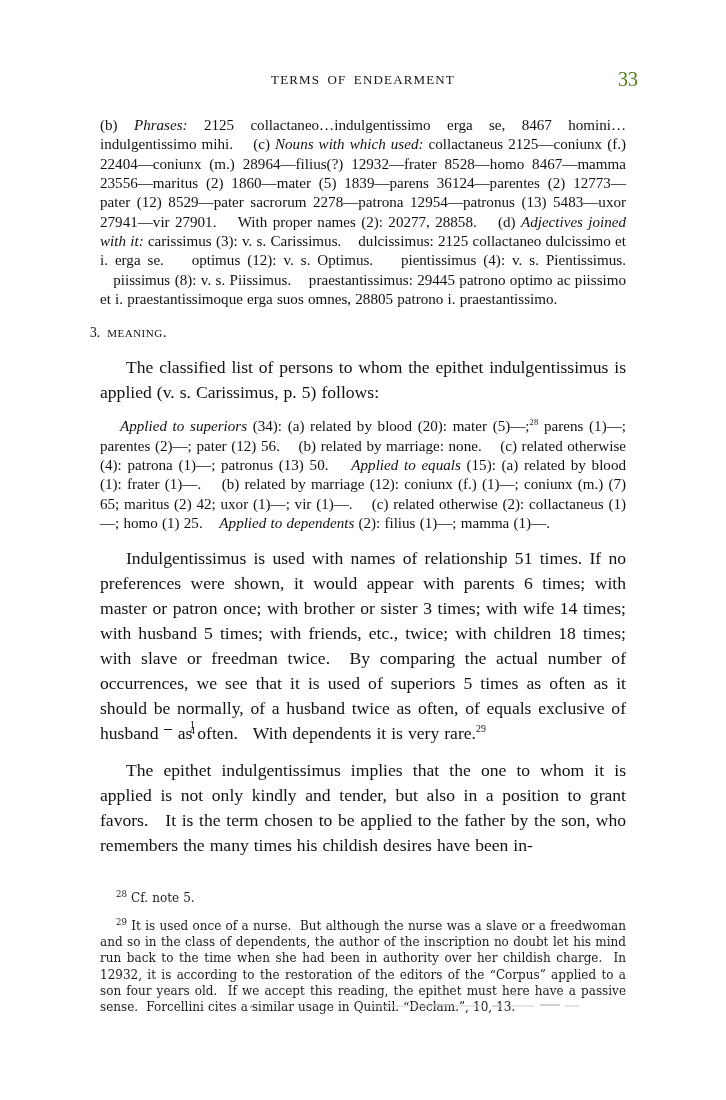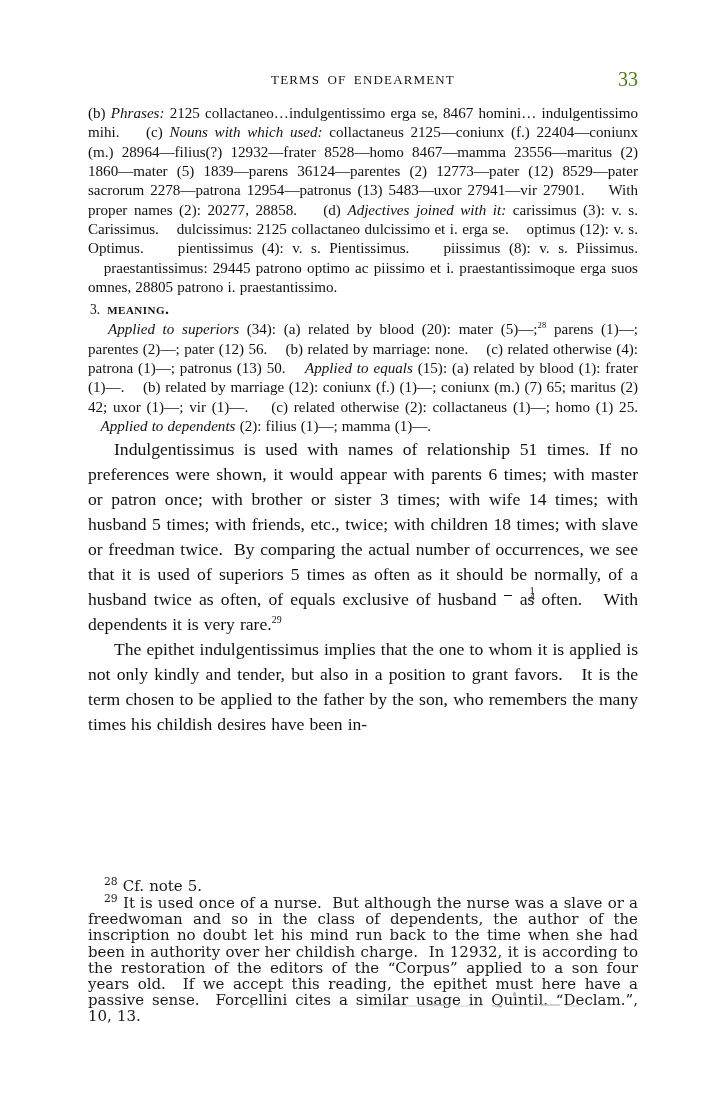--- a/index.html
+++ b/index.html
@@ -55,21 +55,21 @@
 
   
   .column {
     position: absolute;
     left: 88px;
     top: 104px;
     width: 550px;
   }
 
   p {
-    margin: 0;
+    margin: 12px;
     text-align: justify;
     text-justify: inter-word;
     -webkit-hyphens: none;
     hyphens: none;
   }
 
   
   .small {
     font-size: 15.1px;
     line-height: 19.35px;
@@ -92,21 +92,20 @@
     margin-top: 1px;
     padding-left: 2px;
   }
   .sechead .num { font-size: 13.6px; }
   .sechead .sc {
     font-variant: small-caps;
     text-transform: lowercase;
     letter-spacing: 0.5px;
     font-size: 15.6px;
     padding-left: 7px;
-    font-weight: bold;
   }
   .sechead .sc::first-letter { font-size: 1.05em; }
 
   i, .it { font-style: italic; }
 
   sup {
     font-size: 0.56em;
     vertical-align: super;
     line-height: 0;
     letter-spacing: 0.2px;
@@ -142,21 +141,21 @@
   
   .footnotes {
     position: absolute;
     left: 88px;
     top: 878px;
     width: 550px;
     font-family: "DejaVu Serif", "Liberation Serif", serif;
     color: #1a1a1a;
   }
   .fn {
-    font-size: 15px;
+    font-size: 12px;
     line-height: 16.15px;
     text-align: justify;
     word-spacing: 0.3px;
   }
   .fn + .fn { margin-top: 1px; }
   .fn.indent { text-indent: 16px; }
   .fn sup { font-size: 0.72em; letter-spacing: 0; }
 
   
   .artifacts {
@@ -192,20 +191,21 @@
 
   <div class="column">
 
     <p class="small">(b) <i>Phrases:</i> 2125 collactaneo…indulgentissimo erga se, 8467 homini… indulgentissimo mihi. &nbsp;&nbsp;&nbsp;(c) <i>Nouns with which used:</i> collactaneus 2125—coniunx (f.) 22404—coniunx (m.) 28964—filius(?) 12932—frater 8528—homo 8467—mamma 23556—maritus (2) 1860—mater (5) 1839—parens 36124—parentes (2) 12773—pater (12) 8529—pater sacrorum 2278—patrona 12954—patronus (13) 5483—uxor 27941—vir 27901. &nbsp;&nbsp;&nbsp;With proper names (2): 20277, 28858. &nbsp;&nbsp;&nbsp;(d) <i>Adjectives joined with it:</i> carissimus (3): v. s. Carissimus. &nbsp;&nbsp;&nbsp;dulcissimus: 2125 collactaneo dulcissimo et i. erga se. &nbsp;&nbsp;&nbsp;optimus (12): v. s. Optimus. &nbsp;&nbsp;&nbsp;pientissimus (4): v. s. Pientissimus. &nbsp;&nbsp;&nbsp;piissimus (8): v. s. Piissimus. &nbsp;&nbsp;&nbsp;praestantissimus: 29445 patrono optimo ac piissimo et i. praestantissimoque erga suos omnes, 28805 patrono i. praestantissimo.</p>
 
 
     <div class="sechead">
       <span class="num">3.</span><span class="sc">Meaning.</span>
     </div>
 
+    <p class="body indent">The classified list of persons to whom the epithet indulgentissimus is applied (v. s. Carissimus, p. 5) follows:</p>
 
     <p class="small indent"><i>Applied to superiors</i> (34): (a) related by blood (20): mater (5)—;<sup>28</sup> parens (1)—; parentes (2)—; pater (12) 56. &nbsp;&nbsp;&nbsp;(b) related by marriage: none. &nbsp;&nbsp;&nbsp;(c) related otherwise (4): patrona (1)—; patronus (13) 50. &nbsp;&nbsp;&nbsp;<i>Applied to equals</i> (15): (a) related by blood (1): frater (1)—. &nbsp;&nbsp;&nbsp;(b) related by marriage (12): coniunx (f.) (1)—; coniunx (m.) (7) 65; maritus (2) 42; uxor (1)—; vir (1)—. &nbsp;&nbsp;&nbsp;(c) related otherwise (2): collactaneus (1)—; homo (1) 25. &nbsp;&nbsp;&nbsp;<i>Applied to dependents</i> (2): filius (1)—; mamma (1)—.</p>
 
     <p class="body indent">Indulgentissimus is used with names of relationship 51 times. If no preferences were shown, it would appear with parents 6 times; with master or patron once; with brother or sister 3 times; with wife 14 times; with husband 5 times; with friends, etc., twice; with children 18 times; with slave or freedman twice. &nbsp;By comparing the actual number of occurrences, we see that it is used of superiors 5 times as often as it should be normally, of a husband twice as often, of equals exclusive of husband <span class="frac"><span class="n">1</span><span class="bar"></span><span class="d">4</span></span> as often. &nbsp;&nbsp;With dependents it is very rare.<sup>29</sup></p>
 
     <p class="body indent">The epithet indulgentissimus implies that the one to whom it is applied is not only kindly and tender, but also in a position to grant favors. &nbsp;&nbsp;It is the term chosen to be applied to the father by the son, who remembers the many times his childish desires have been in-</p>
 
   </div>
 
   <div class="footnotes">

